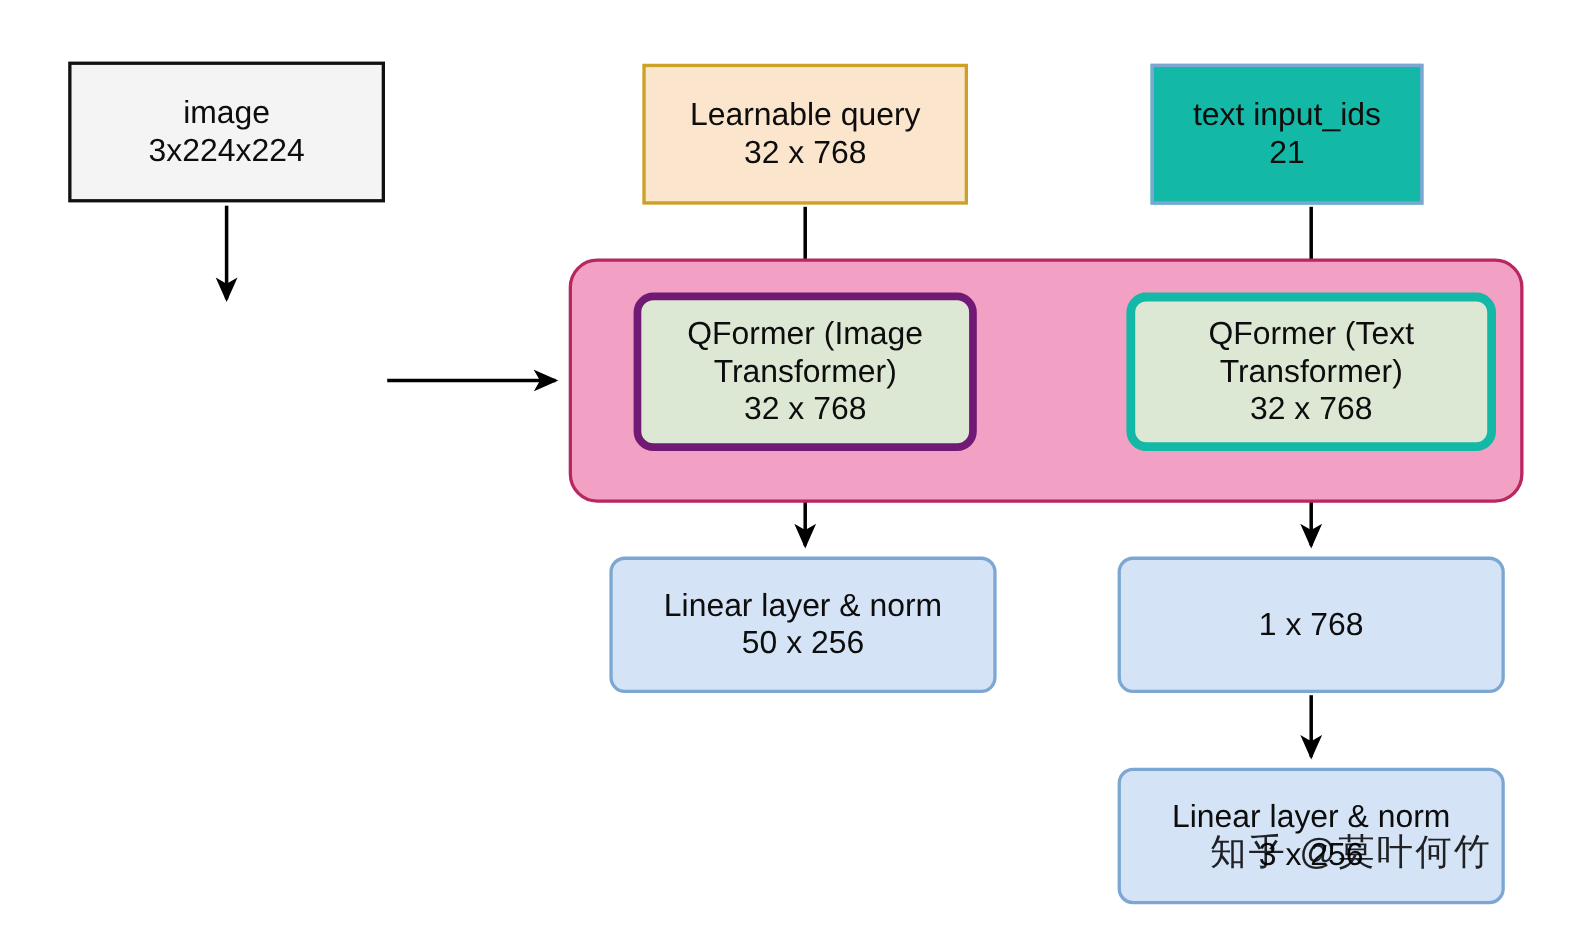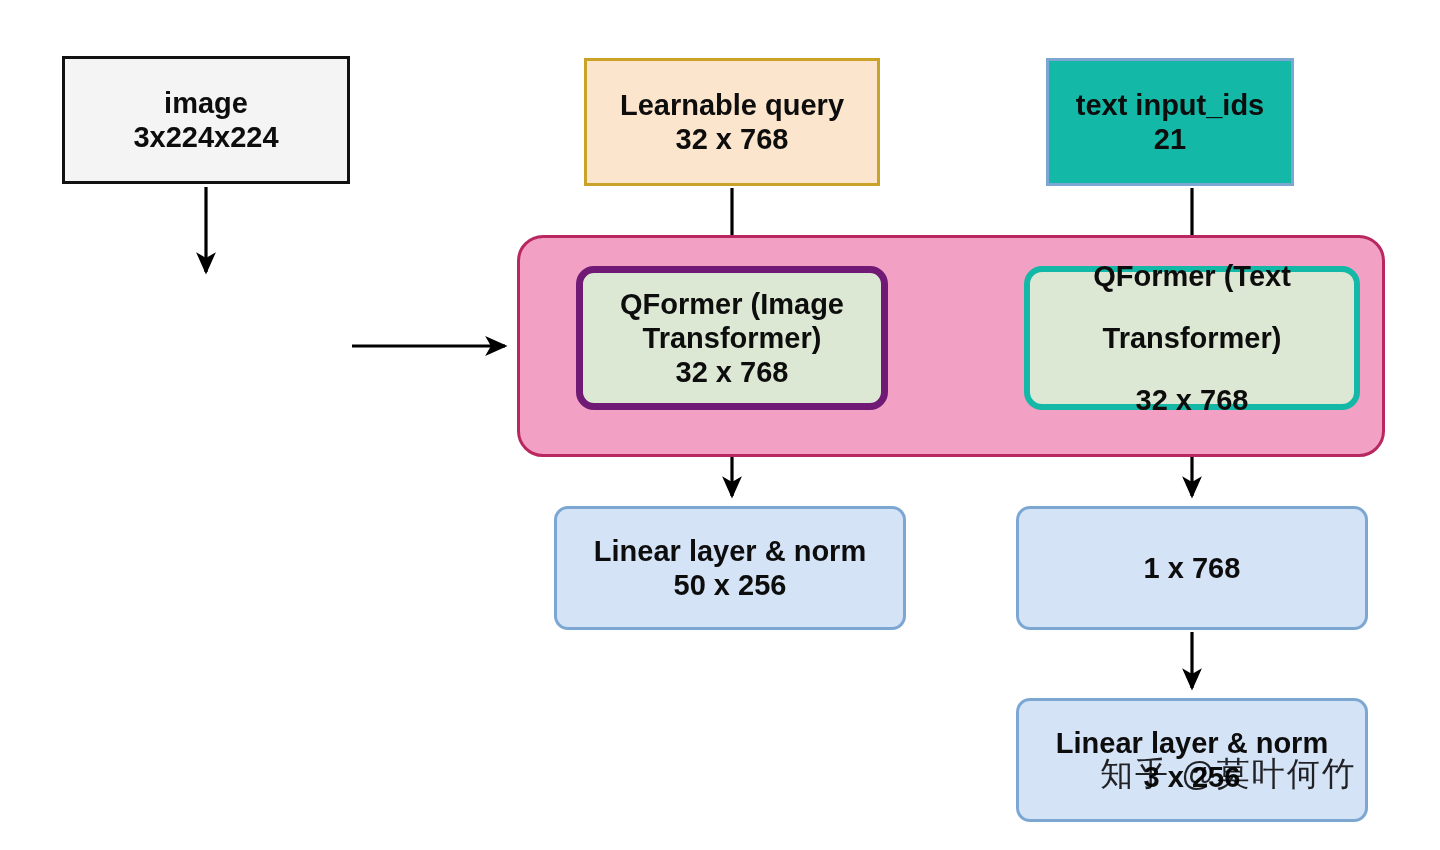--- a/index.html
+++ b/index.html
@@ -23,21 +23,21 @@
     flex-direction: column;
     align-items: center;
     justify-content: center;
     box-sizing: border-box;
     color: #0d0d0d;
     font-size: 29px;
     line-height: 1.18;
     text-align: center;
     white-space: nowrap;
   }
-  .node .ln { display: block; font-weight: bold; }
+  .node .ln { display: block; }
 
   
   .n-image {
     left: 62px; top: 56px; width: 288px; height: 128px;
     background: #f4f4f4;
     border: 3px solid #111111;
     border-radius: 0;
   }
   
   .n-encoder {
@@ -72,23 +72,22 @@
   .n-qimg {
     left: 576px; top: 266px; width: 312px; height: 144px;
     background: #dce8d4;
     border: 7px solid #701a75;
     border-radius: 18px;
   }
   
   .n-qtxt {
     left: 1024px; top: 266px; width: 336px; height: 144px;
     background: #dce8d4;
-    border: 6px solid #14b8a6;
+    border: 8px solid #14b8a6;
     border-radius: 18px;
-    gap: 28px;
   }
   
   .n-linimg {
     left: 554px; top: 506px; width: 352px; height: 124px;
     background: #d5e3f7;
     border: 3px solid #7da7d3;
     border-radius: 14px;
   }
   .n-cls {
     left: 1016px; top: 506px; width: 352px; height: 124px;

